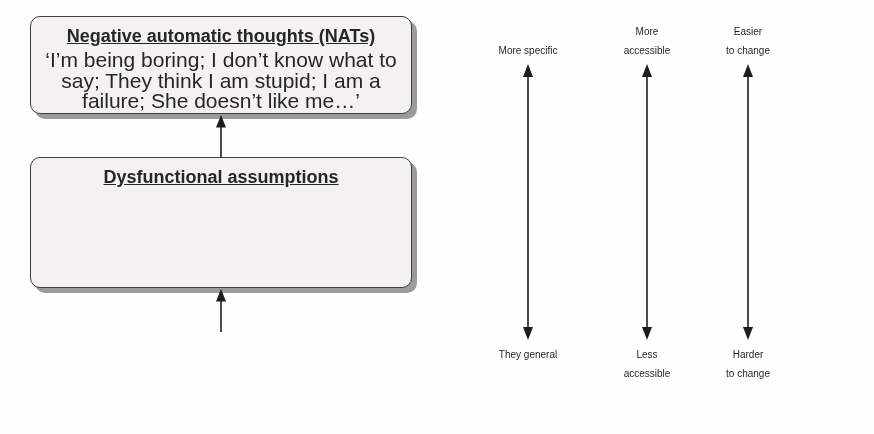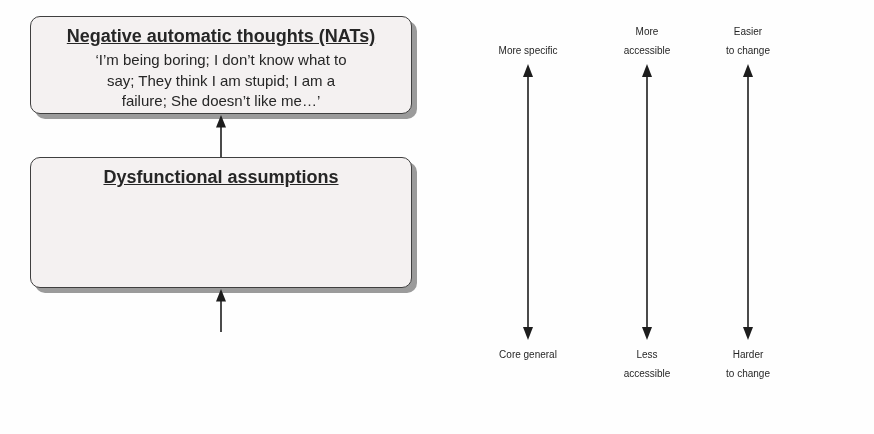--- a/index.html
+++ b/index.html
@@ -36,21 +36,21 @@
   }
   .box-title {
     font-weight: bold;
     font-size: 18px;
     line-height: 21px;
     margin-bottom: 3px;
     white-space: pre-line;
     text-decoration: underline;
   }
   .box-body {
-    font-size: 15px;
+    font-size: 21px;
     line-height: 20.5px;
     white-space: pre-line;
   }
   .box1 { top: 16px;  height: 98px;  }
   .box2 { top: 157px; height: 131px; }
   .box3 { top: 332px; height: 62px;  }
 
   
   svg line    { stroke: var(--arrow); stroke-width: 1.6; }
   svg polygon { fill: var(--arrow); }
@@ -112,21 +112,21 @@
     <line x1="8" y1="11" x2="8" y2="44"></line>
   </svg>
 
   <div class="scale scale1">
     <div class="scale-label scale-label-top">More specific</div>
     <svg width="16" height="278" viewBox="0 0 16 278" aria-hidden="true">
       <polygon points="8,1 3,14 13,14"></polygon>
       <line x1="8" y1="12" x2="8" y2="266"></line>
       <polygon points="8,277 3,264 13,264"></polygon>
     </svg>
-    <div class="scale-label scale-label-bottom">Core general</div>
+    <div class="scale-label scale-label-bottom">They general</div>
   </div>
 
   <div class="scale scale2">
     <div class="scale-label scale-label-top">More
 accessible</div>
     <svg width="16" height="278" viewBox="0 0 16 278" aria-hidden="true">
       <polygon points="8,1 3,14 13,14"></polygon>
       <line x1="8" y1="12" x2="8" y2="266"></line>
       <polygon points="8,277 3,264 13,264"></polygon>
     </svg>

